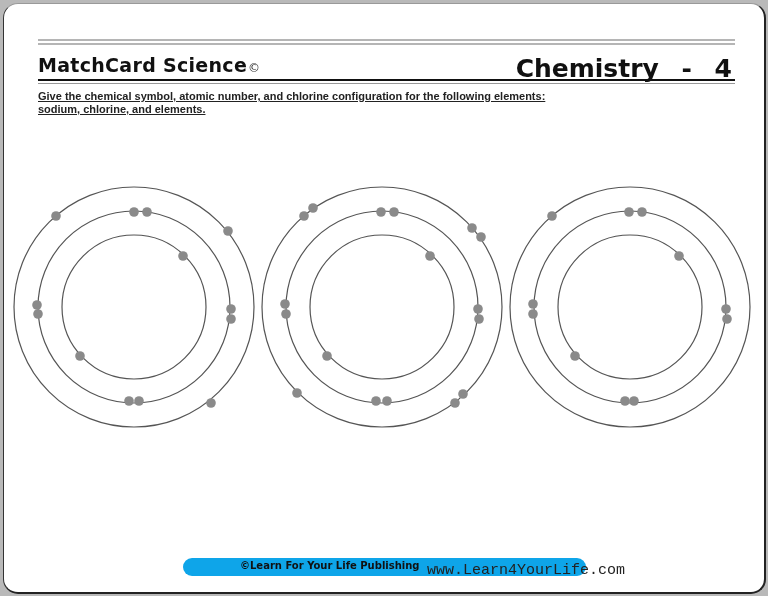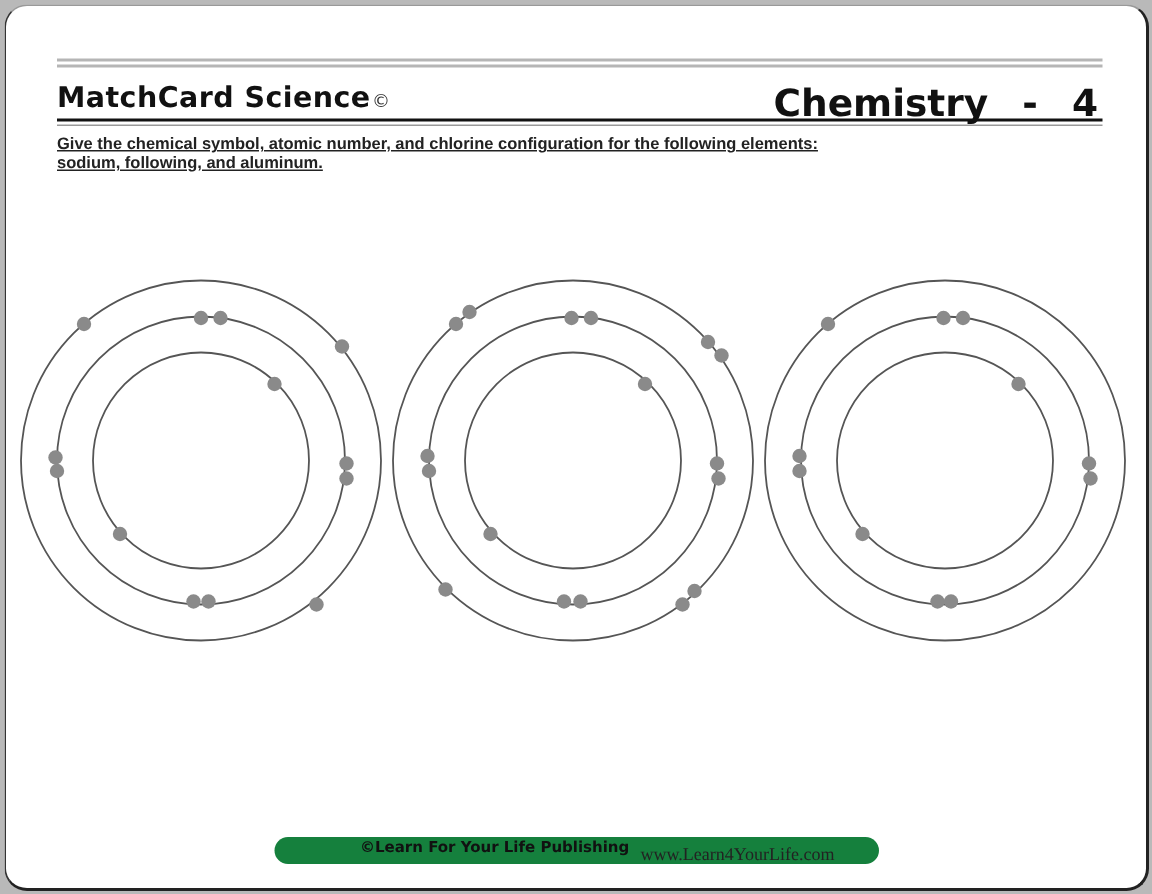--- a/index.html
+++ b/index.html
@@ -35,50 +35,50 @@
     font-size: 25px; color: #111; white-space: nowrap; word-spacing: 14px;
   }
   .instructions {
     position: absolute; left: 34px; top: 86px; width: 600px;
     font-size: 11px; font-weight: bold; color: #222; line-height: 13px;
     text-decoration: underline;
   }
   svg.atoms { position: absolute; left: -3px; top: -3px; }
   .footer-band {
     position: absolute; left: 179px; top: 554px; width: 403px; height: 18px;
-    background: #15803d; border-radius: 9px;
+    background: #0ea5e9; border-radius: 9px;
   }
   .footer-pub {
     position: absolute; left: 57px; top: 2px;
     font-family: "DejaVu Sans", sans-serif; font-weight: bold; font-size: 10px; color: #111;
     white-space: nowrap;
   }
   .footer-url {
     position: absolute; left: 244px; top: 4px;
-    font-family: Liberation Serif, serif; font-size: 12px; color: #222; white-space: nowrap;
+    font-family: Liberation Mono, monospace; font-size: 15px; color: #222; white-space: nowrap;
   }
 </style>
 </head>
 <body>
 
 <div class="page">
   <div class="rule rule-gray-1"></div>
   <div class="rule rule-gray-2"></div>
 
   <div class="title-left">
     <span>MatchCard Science</span><span class="copy">©</span>
   </div>
   <div class="title-right">Chemistry - 4</div>
 
   <div class="rule rule-black"></div>
   <div class="rule rule-gray-3"></div>
 
   <div class="instructions">
     <div>Give the chemical symbol, atomic number, and chlorine configuration for the following elements:</div>
-    <div>sodium, following, and aluminum.</div>
+    <div>sodium, chlorine, and elements.</div>
   </div>
 
   <div class="footer-band">
     <span class="footer-pub">©Learn For Your Life Publishing</span>
     <span class="footer-url">www.Learn4YourLife.com</span>
   </div>
 </div>
 
 <svg class="atoms" id="atoms-svg" width="768" height="596" viewBox="0 0 768 596">
     <g>

